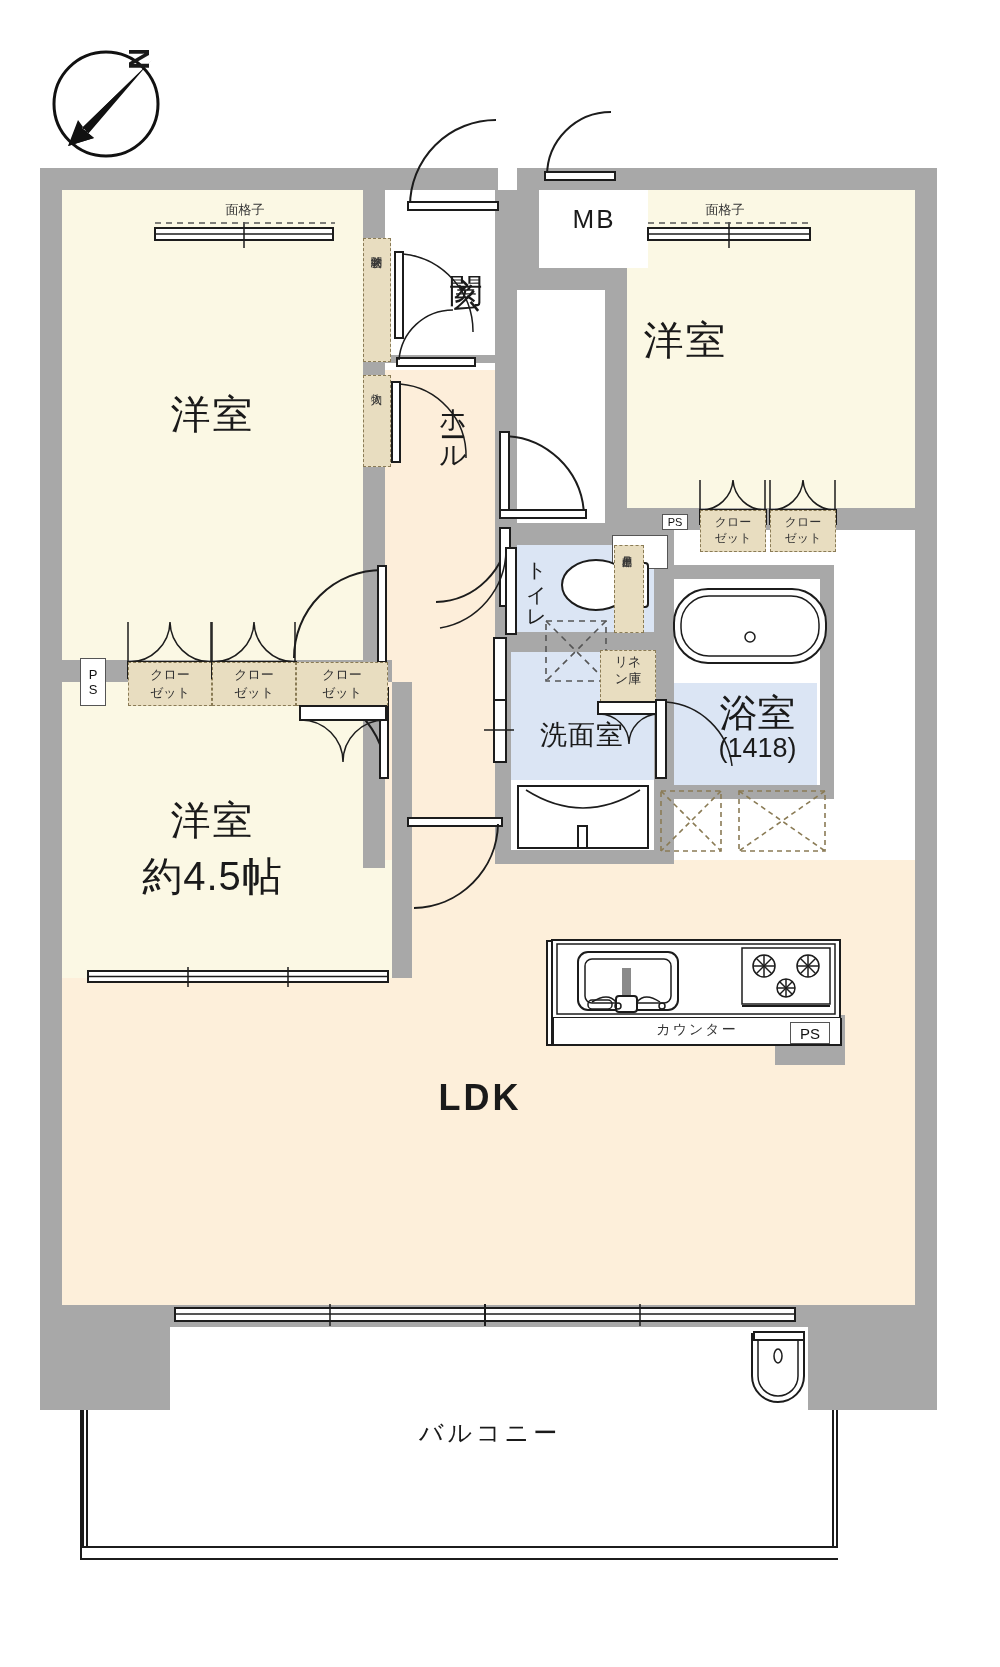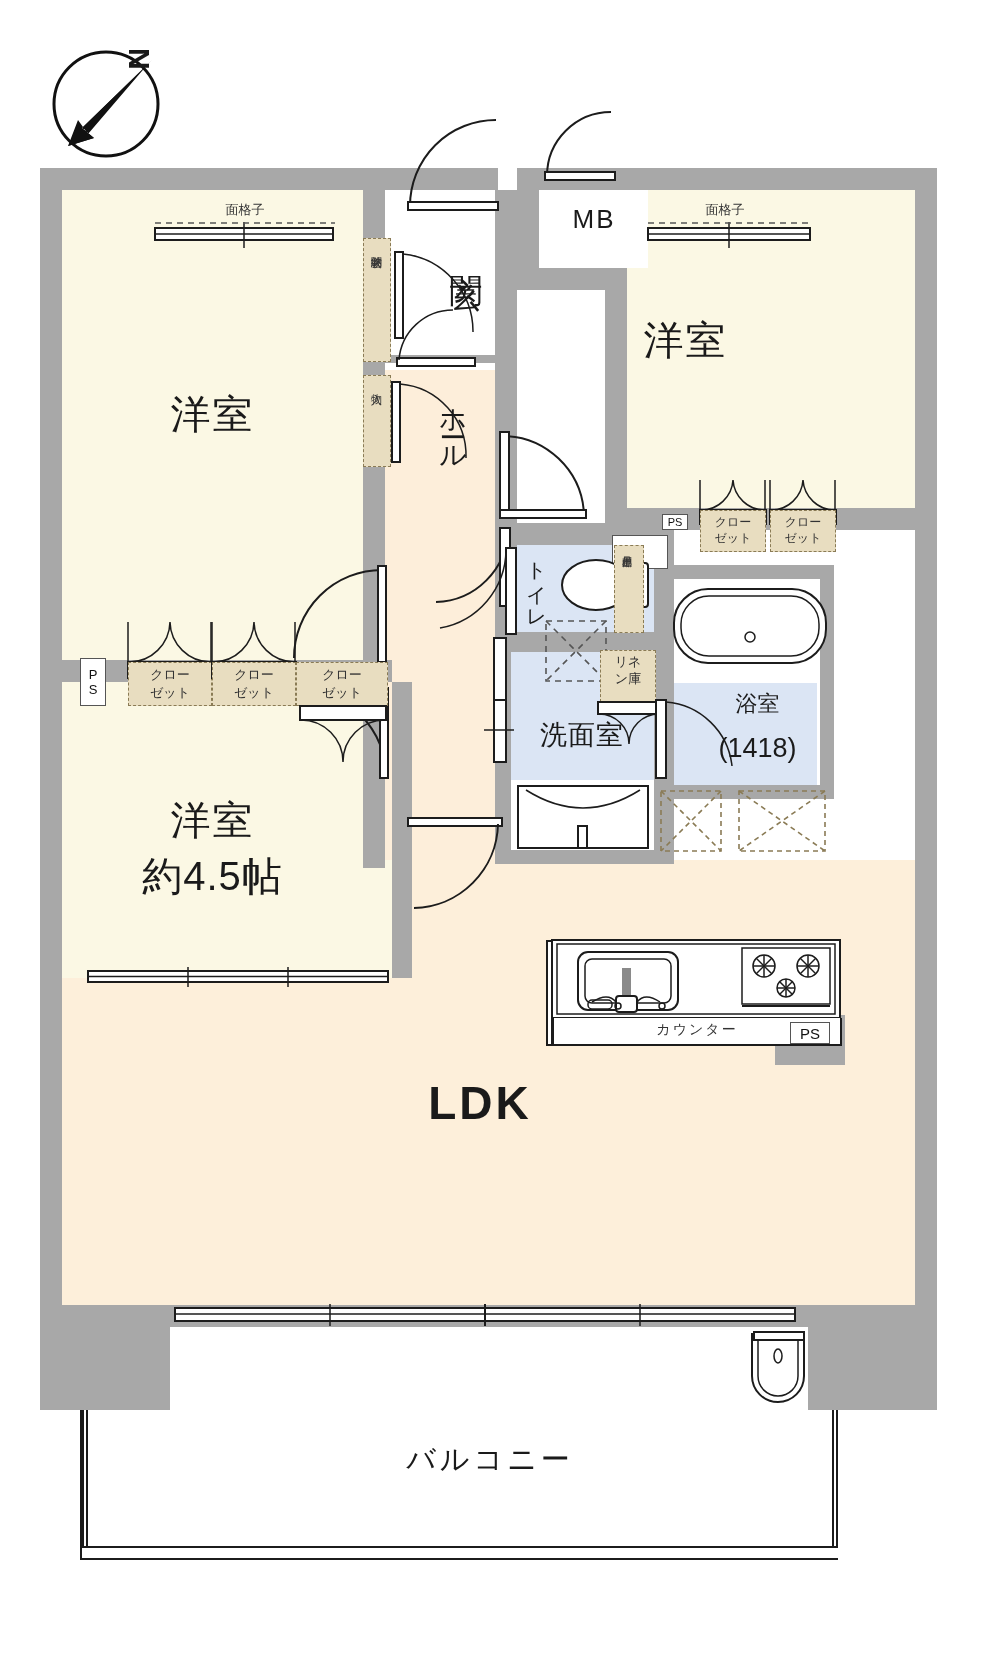--- a/index.html
+++ b/index.html
@@ -16,29 +16,29 @@
   .room-hall{background:#fdeeda;}
   .room-blue{background:#dbe5f4;}
   .room-white{background:#ffffff;}
   .closet{background:#e8ddc0;}
   .closet-dash{border:1px dashed #8a7b55;}
 
   
   .lbl{position:absolute;color:#1a1a1a;text-align:center;line-height:1.12;white-space:nowrap;}
   .room-name{font-size:40px;letter-spacing:2px;}
   .room-size{font-size:40px;letter-spacing:1px;}
-  .ldk-name{font-size:46px;font-weight:bold;letter-spacing:3px;}
+  .ldk-name{font-size:36px;font-weight:bold;letter-spacing:3px;}
   .ldk-size{font-size:46px;font-weight:bold;letter-spacing:1px;}
   .xsmall{font-size:13px;color:#333;}
   .tiny{font-size:11px;color:#333;}
   .mb{font-size:26px;letter-spacing:2px;}
   .vert{writing-mode:vertical-rl;text-orientation:upright;white-space:nowrap;line-height:1.05;}
-  .bath-name{font-size:22px;}
+  .bath-name{font-size:38px;}
   .bath-num{font-size:27px;}
-  .balcony{font-size:29px;letter-spacing:4px;margin-top:23px;}
+  .balcony{font-size:24px;letter-spacing:4px;}
 
   .ps-box{background:#fff;border:1px solid #555;font-size:13px;display:flex;align-items:center;justify-content:center;color:#111;}
   .ps-box-v{background:#fff;border:1px solid #555;font-size:13px;display:flex;align-items:center;justify-content:center;color:#111;line-height:1;}
 
   svg{position:absolute;overflow:visible;}
   .st{fill:none;stroke:#1c1c1c;stroke-width:2;}
   .st-thin{fill:none;stroke:#1c1c1c;stroke-width:1.5;}
   .st-dash{fill:none;stroke:#555;stroke-width:1.6;stroke-dasharray:6 5;}
   .st-dash2{fill:none;stroke:#8a7b55;stroke-width:1.6;stroke-dasharray:5 4;}
   .fillw{fill:#fff;stroke:#1c1c1c;stroke-width:2;}

